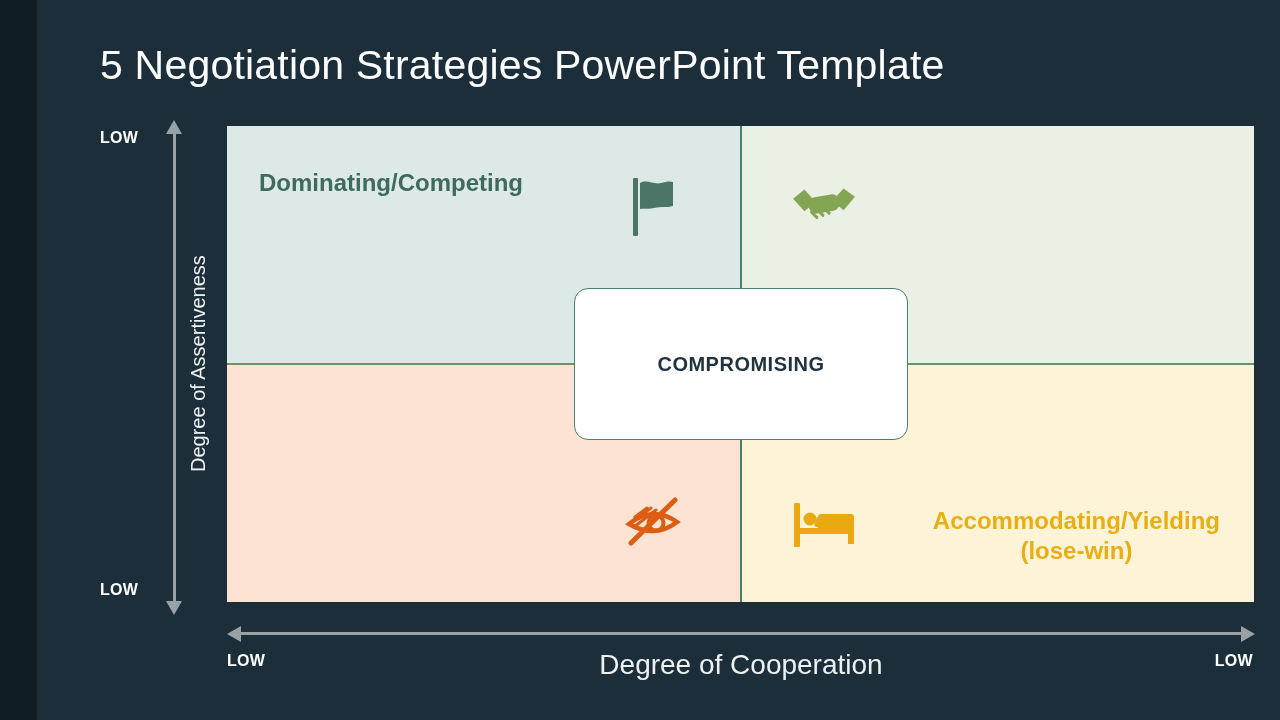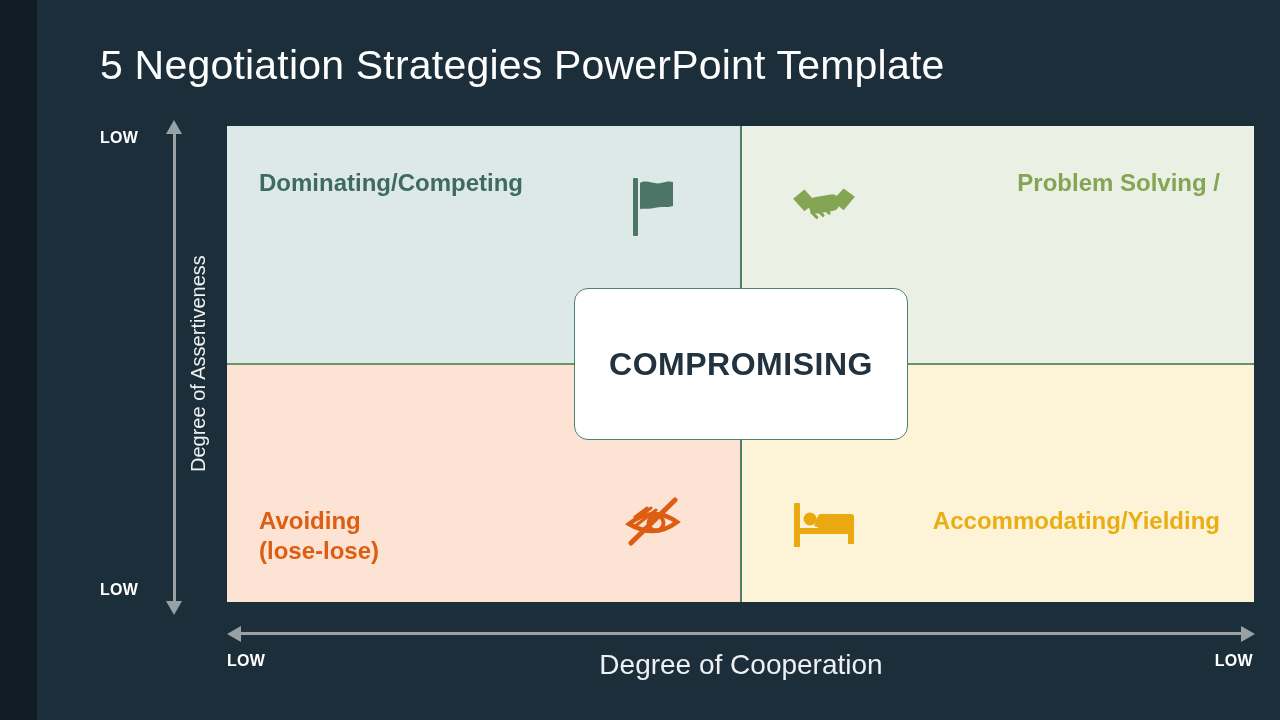--- a/index.html
+++ b/index.html
@@ -49,21 +49,21 @@
   .icon-eye{left:396px;top:362px;width:60px;height:66px;color:#dd5d12;}
   .icon-bed{left:565px;top:375px;width:64px;height:48px;color:#eaa911;}
   
   .center-box{
     position:absolute;left:537px;top:288px;width:334px;height:152px;
     background:#ffffff;border:1.5px solid #4c7f6f;border-radius:14px;
     display:flex;align-items:center;justify-content:center;
     z-index:5;box-sizing:border-box;
   }
   .center-box-label{
-    color:#22333f;font-size:32px;font-weight:700;letter-spacing:0.5px;
+    color:#22333f;font-size:20px;font-weight:700;letter-spacing:0.5px;
   }
   
   .low{
     position:absolute;color:#ffffff;font-size:16px;font-weight:700;letter-spacing:0.3px;
   }
   .low.y-top{left:63px;top:129px;}
   .low.y-bottom{left:63px;top:581px;}
   .low.x-left{left:190px;top:652px;}
   .low.x-right{right:64px;top:652px;}
   .y-arrow-line{
@@ -102,28 +102,24 @@
     <div class="quad bl"></div>
     <div class="quad br"></div>
 
     <div class="v-divider"></div>
     <div class="h-divider"></div>
 
     <div class="quad-label tl">
       <div>Dominating/Competing</div>
     </div>
     <div class="quad-label tr">
-      <div>Problem Solving /</div>
-    </div>
-    <div class="quad-label bl">
-      <div>Avoiding</div>
-      <div>(lose-lose)</div>
     </div>
     <div class="quad-label br">
       <div>Accommodating/Yielding</div>
+      <div>(lose-win)</div>
     </div>
 
     <div class="q-icon icon-flag">
       <svg viewBox="0 0 50 62" fill="currentColor" aria-hidden="true">
         <rect x="6" y="2" width="5" height="58" rx="1"></rect>
         <path d="M13 7 C 20 3, 27 9, 34 7 C 39 5.5, 43 5, 46 6 L 46 30 C 40 32, 34 30, 27 32 C 22 33.5, 17 32, 13 33 Z"></path>
       </svg>
     </div>
     <div class="q-icon icon-handshake">
       <svg viewBox="0 0 64 42" fill="currentColor" aria-hidden="true">

